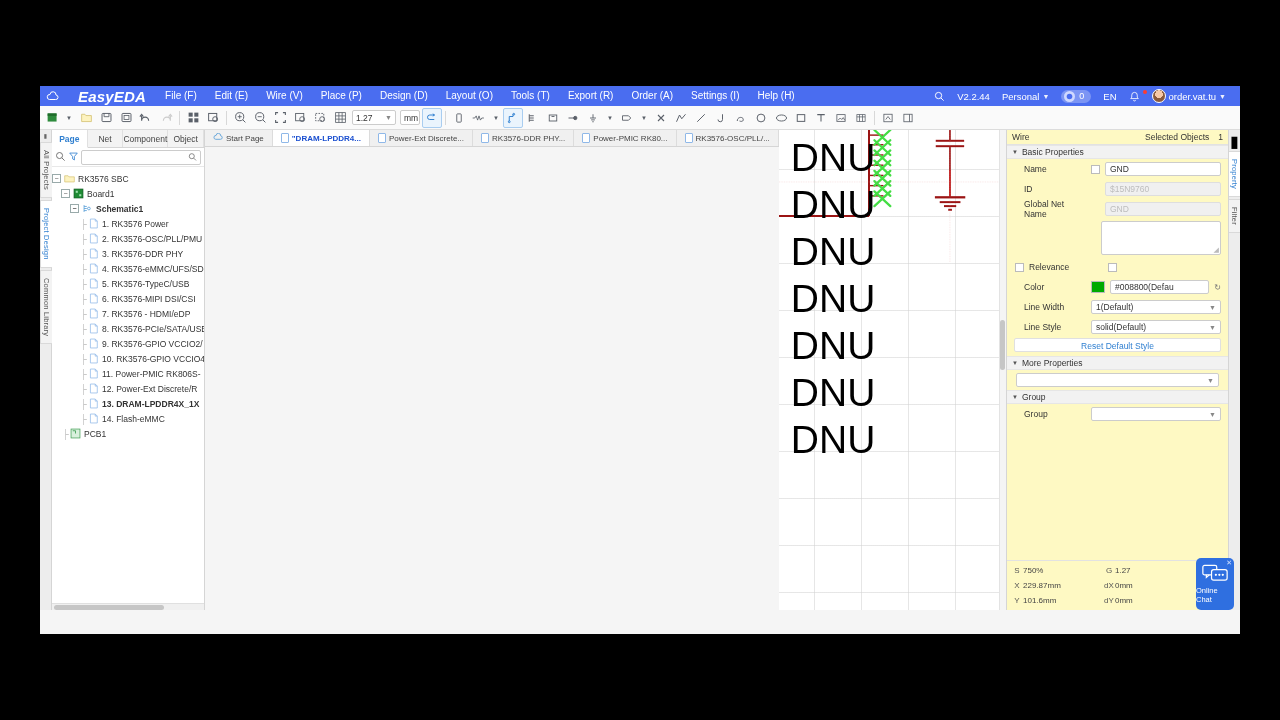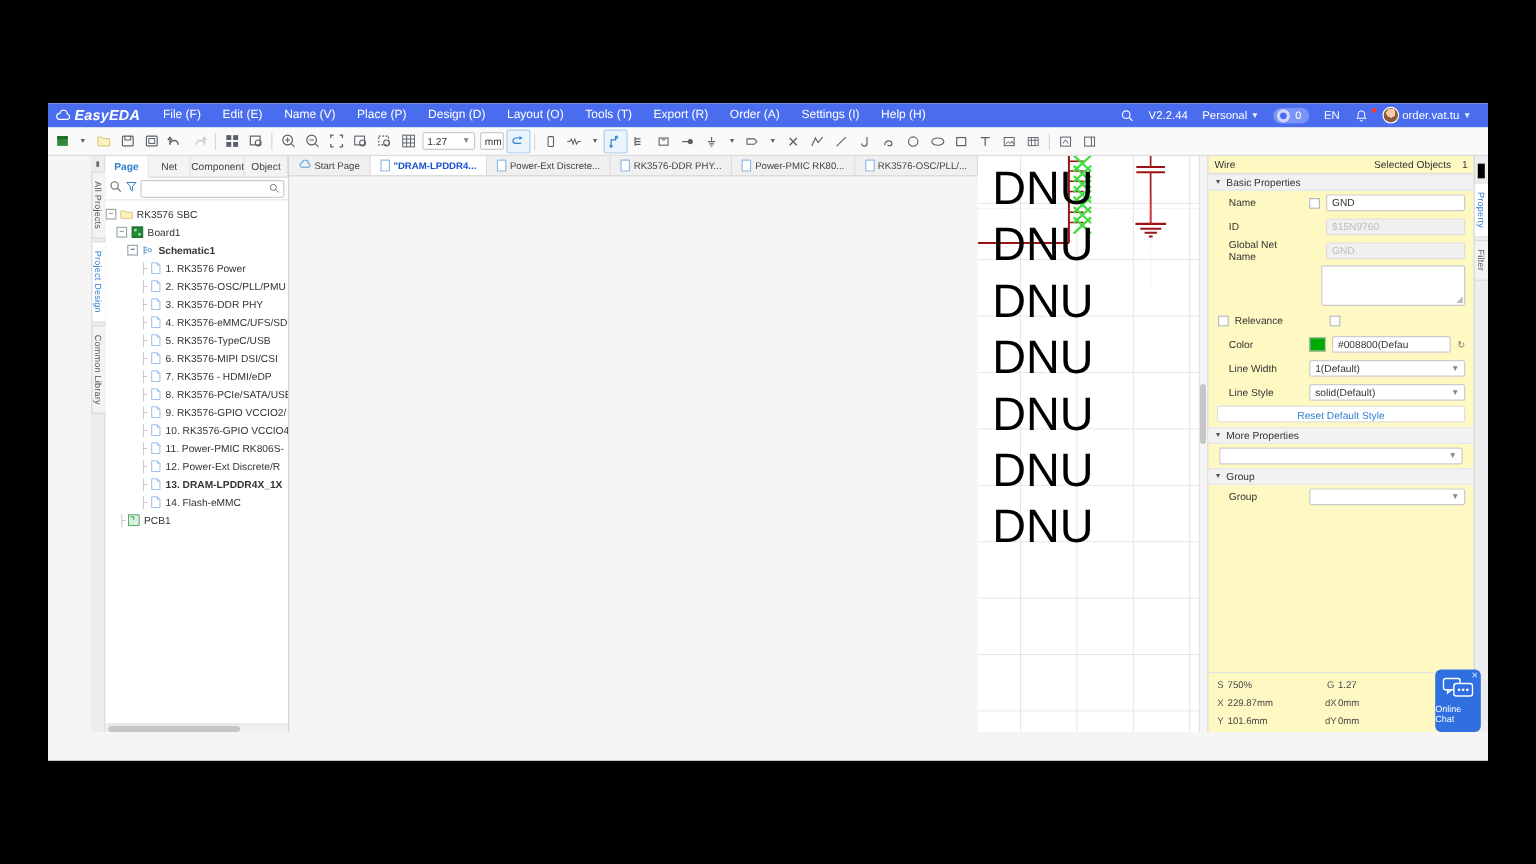--- a/index.html
+++ b/index.html
@@ -5,22 +5,22 @@
   * { box-sizing: border-box; margin:0; padding:0; }
   html,body { width:1280px; height:720px; background:#000; overflow:hidden;
               font-family:"Liberation Sans", sans-serif; }
 
   #app { position:absolute; left:40px; top:86px; width:1200px; height:548px;
          background:#f5f5f5; overflow:hidden; }
 
   
   .menubar { height:20px; background:#4a6df0; display:flex; align-items:center;
              color:#fff; font-size:10px; position:relative; }
-  .brand { display:flex; align-items:center; gap:3px; padding:0 10px 0 6px;
-           font-size:12px; font-weight:bold; font-style:italic; letter-spacing:.2px; }
+  .brand { display:flex; align-items:center; gap:19px; padding:0 10px 0 6px;
+           font-size:15px; font-weight:bold; font-style:italic; letter-spacing:.2px; }
   .brand svg { display:block; }
   .menuitem { padding:0 9px; font-size:10px; line-height:20px; cursor:default; white-space:nowrap; }
   .menu-right { margin-left:auto; display:flex; align-items:center; gap:0; padding-right:8px; }
   .mr { display:flex; align-items:center; font-size:9.5px; padding:0 6px; gap:3px; white-space:nowrap; }
   .coin-pill { background:rgba(255,255,255,.28); border-radius:9px; padding:1px 7px 1px 3px;
                display:flex; align-items:center; gap:4px; font-size:9px; }
   .coin-dot { width:11px; height:11px; border-radius:50%; background:#cfd8ff;
               display:flex; align-items:center; justify-content:center; }
   .avatar { width:14px; height:14px; border-radius:50%;
             background:radial-gradient(circle at 50% 35%, #f7c9a8 0 38%, #8b5a3c 39% 100%);
@@ -38,21 +38,21 @@
   .tb.act { color:#2f7fd0; border:1px solid #a9cdf0; background:#eaf4fd; }
   .tb.sm { width:14px; }
   .sep { width:1px; height:14px; background:#d8d8d8; margin:0 3px; flex:0 0 auto; }
   .combo { height:15px; border:1px solid #ccc; background:#fff; border-radius:2px;
            display:flex; align-items:center; font-size:8.5px; color:#333;
            padding:0 3px; gap:4px; margin:0 2px; flex:0 0 auto; }
   .combo .v { flex:1; }
   .combo .c { font-size:7px; color:#888; }
 
   
-  .body { display:flex; height:480px;padding-left:36px; }
+  .body { display:flex; height:480px; }
 
   
   .vrail { width:12px; background:#ededed; border-right:1px solid #d5d5d5;
            display:flex; flex-direction:column; align-items:center; padding-top:2px; }
   .vrail .pin { font-size:6px; color:#666; margin-bottom:3px; }
   .vtab { writing-mode:vertical-rl; font-size:7.5px; color:#555; padding:7px 1px;
           border:1px solid #d9d9d9; border-right:none; background:#f3f3f3;
           margin-bottom:2px; letter-spacing:.2px; }
   .vtab.sel { background:#fff; color:#2f7fd0; }
   .vrail-r { width:12px; background:#ededed; border-left:1px solid #d5d5d5;
@@ -179,21 +179,21 @@
 
   <div class="menubar">
     <div class="brand">
       <svg width="13" height="11" viewBox="0 0 26 20">
         <path d="M7 16 A5 5 0 1 1 8 6 A6 6 0 0 1 20 7 A4.5 4.5 0 0 1 19 16 Z" fill="none" stroke="#fff" stroke-width="2"></path>
       </svg>
       <span>EasyEDA</span>
     </div>
     <div class="menuitem">File (F)</div>
     <div class="menuitem">Edit (E)</div>
-    <div class="menuitem">Name (V)</div>
+    <div class="menuitem">Wire (V)</div>
     <div class="menuitem">Place (P)</div>
     <div class="menuitem">Design (D)</div>
     <div class="menuitem">Layout (O)</div>
     <div class="menuitem">Tools (T)</div>
     <div class="menuitem">Export (R)</div>
     <div class="menuitem">Order (A)</div>
     <div class="menuitem">Settings (I)</div>
     <div class="menuitem">Help (H)</div>
 
     <div class="menu-right">

